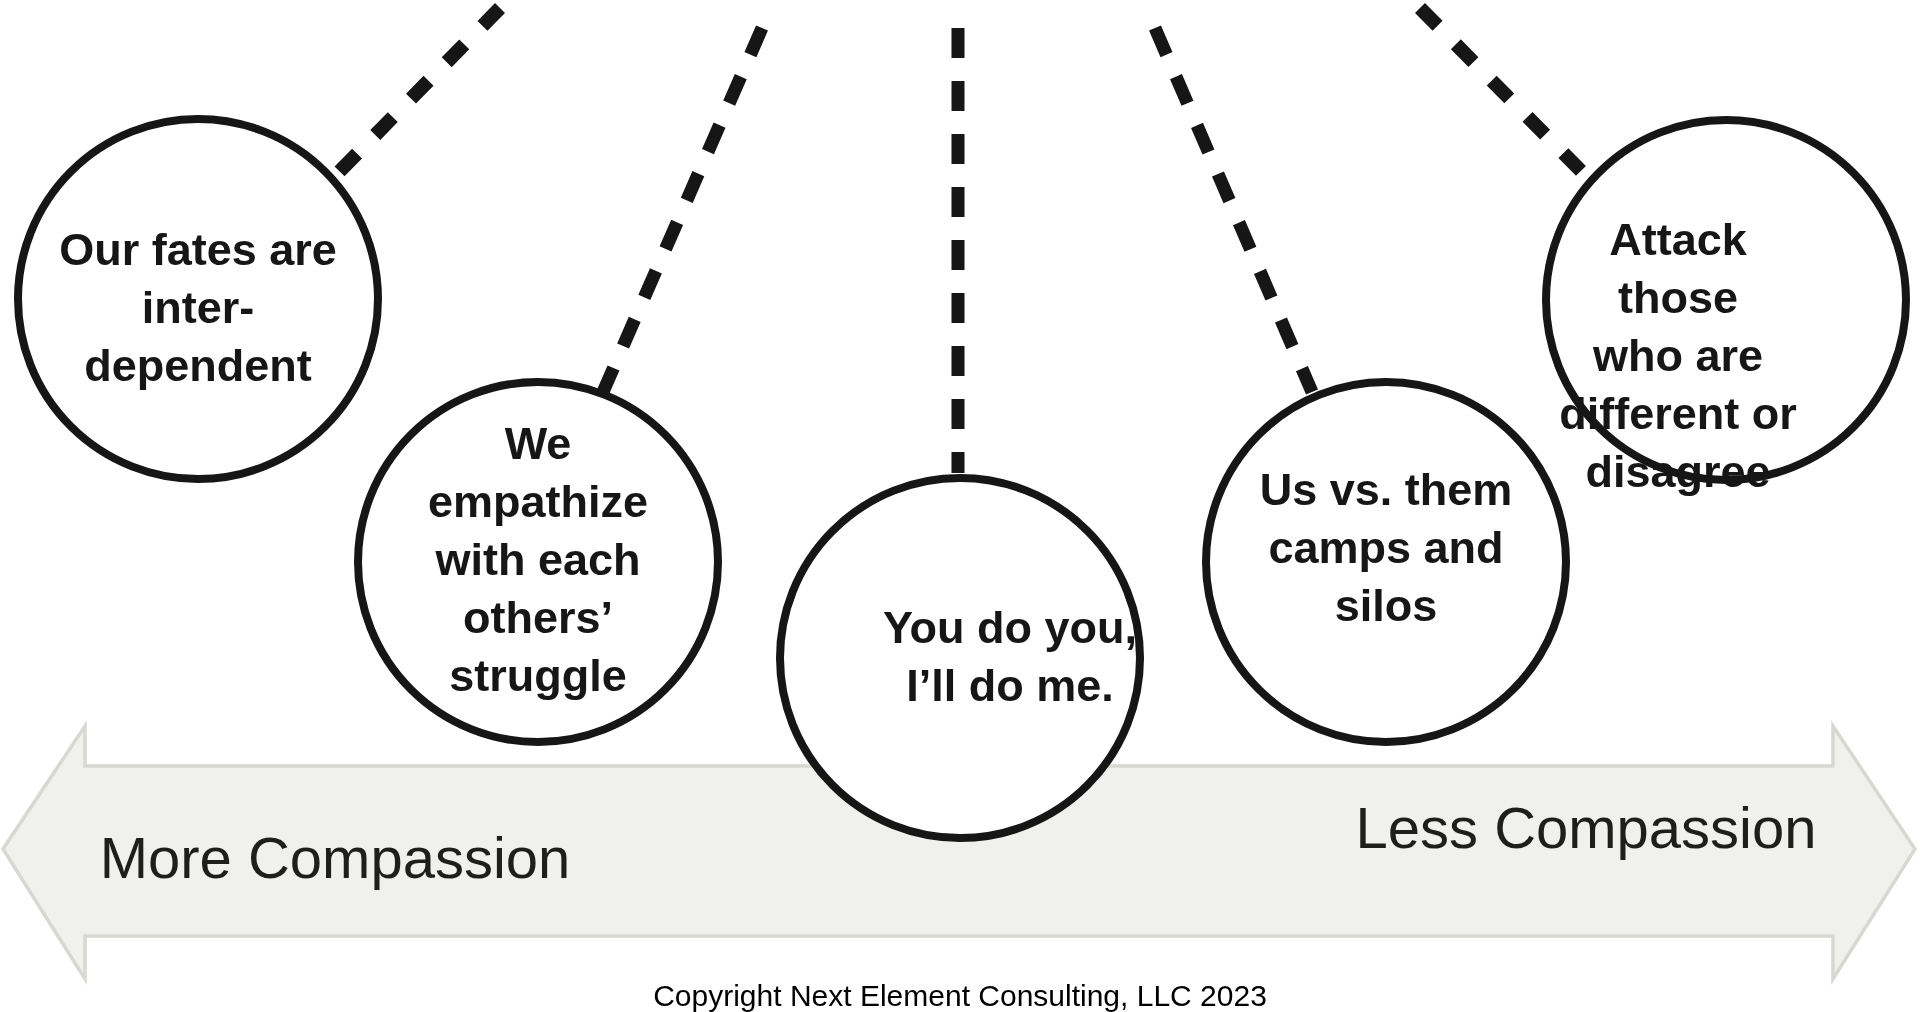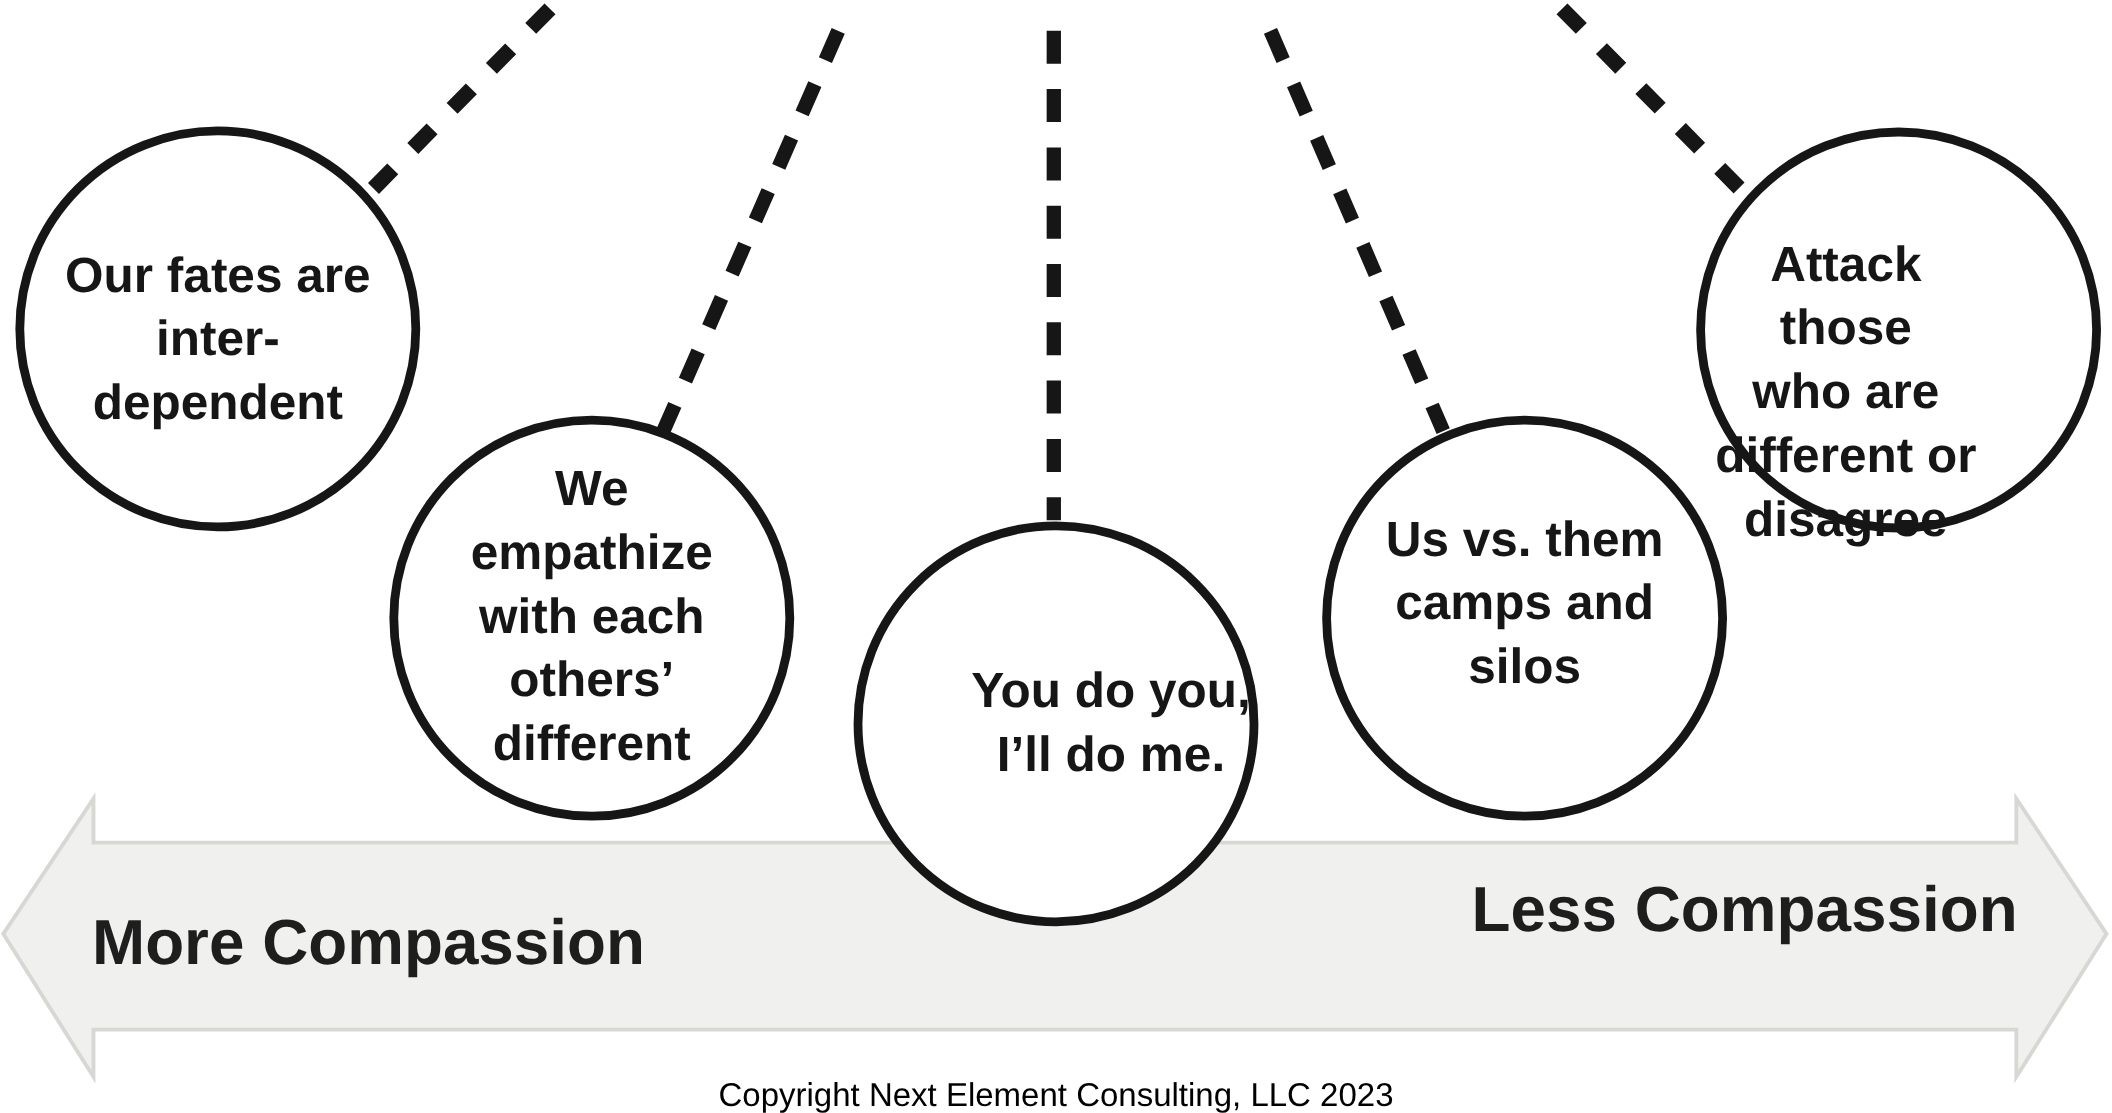--- a/index.html
+++ b/index.html
@@ -50,21 +50,21 @@
     white-space: pre-line;
     font-weight: bold;
     font-size: 45px;
     line-height: 58px;
     letter-spacing: 0;
     color: var(--ink, #161616);
   }
   .axis-label {
     position: absolute;
     transform: translate(-50%, -50%);
-    font-weight: bold;
+    font-weight: normal;
     font-size: 58px;
     white-space: nowrap;
     color: var(--axis-label-ink, #1e1e1e);
   }
   .copyright {
     position: absolute;
     left: 960px;
     top: 985px;
     transform: translate(-50%, -50%);
     font-size: 30px;
@@ -96,21 +96,21 @@
     <circle class="node" cx="1726" cy="300" r="180"></circle>
   </svg>
 
   <div class="node-label" style="left:198px;  top:308px;">Our fates are
 inter-
 dependent</div>
   <div class="node-label" style="left:538px;  top:560px;">We
 empathize
 with each
 others’
-different</div>
+struggle</div>
   <div class="node-label" style="left:1010px;  top:657px;">You do you,
 I’ll do me.</div>
   <div class="node-label" style="left:1386px; top:548px;">Us vs. them
 camps and
 silos</div>
   <div class="node-label" style="left:1678px; top:308px;margin-top:48px;">Attack those
 who are
 different or
 disagree</div>
 

